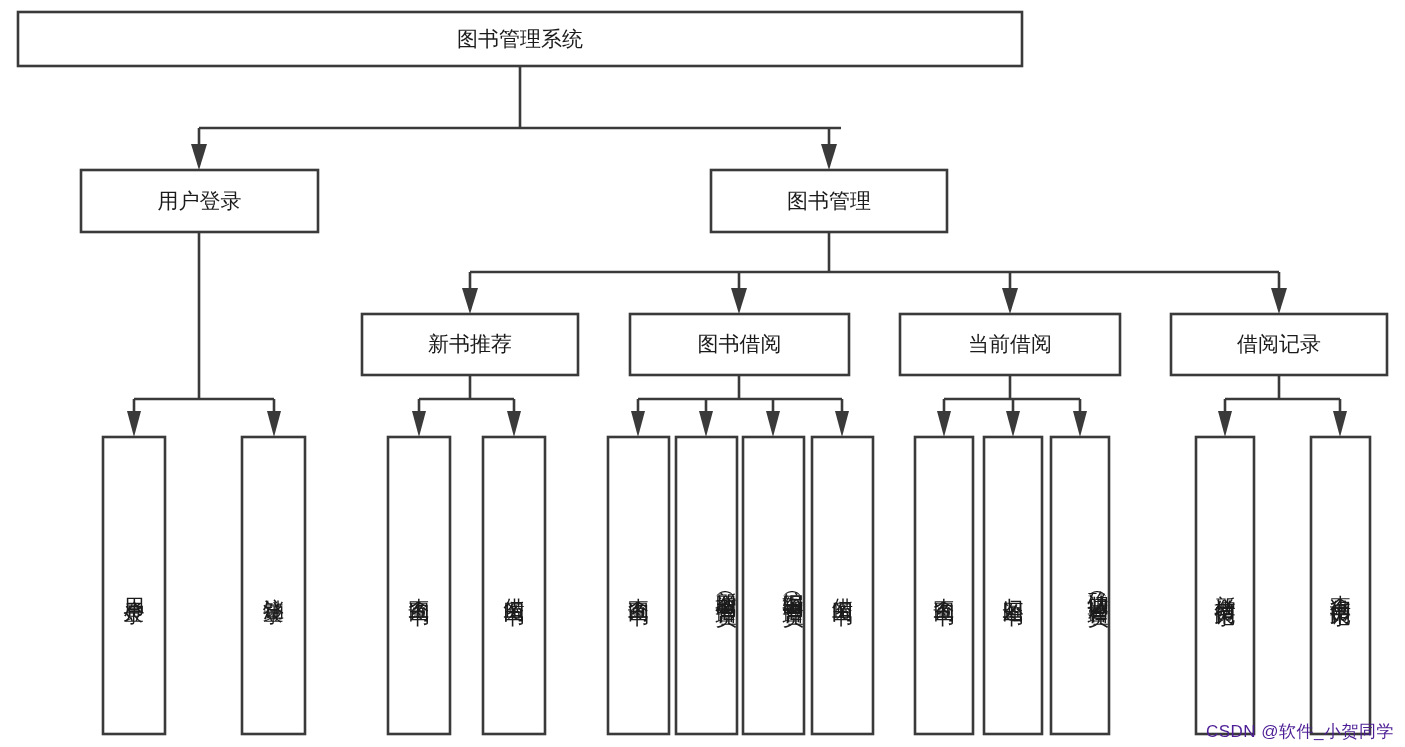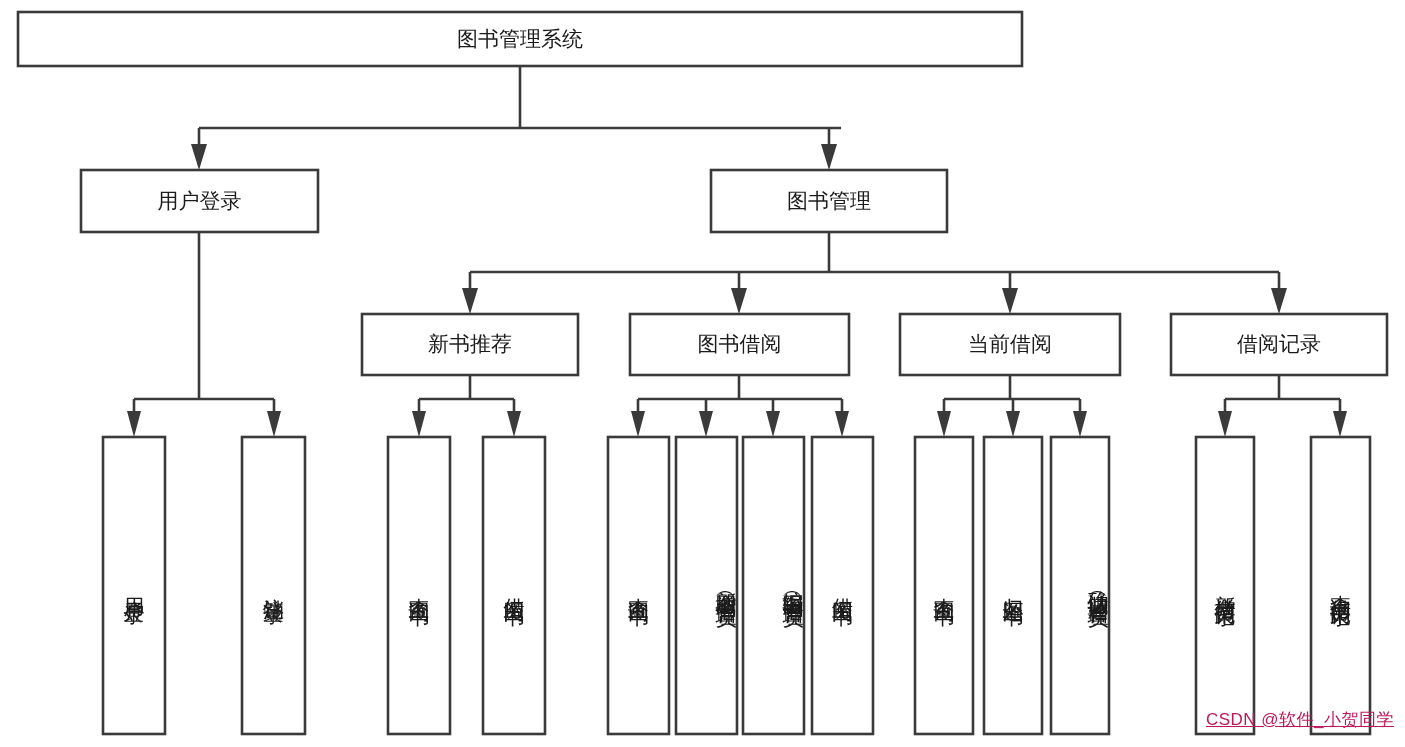--- a/index.html
+++ b/index.html
@@ -61,27 +61,26 @@
     display: flex;
     align-items: center;
     justify-content: center;
     text-align: center;
     white-space: nowrap;
     user-select: none;
   }
   .watermark {
     position: absolute;
     right: 8px;
-    bottom: 16px;
+    bottom: 4px;
     font-family: "Liberation Sans", "DejaVu Sans", sans-serif;
     font-size: 17px;
-    color: #be185d;
+    color: #4c1d95;
     letter-spacing: 0.5px;
     white-space: nowrap;
-    text-decoration: underline;
   }
 </style>
 </head>
 <body>
 
 <div id="diagram-root">
 
   <svg id="flow" viewBox="0 0 1405 747">
     <defs></defs>
 

